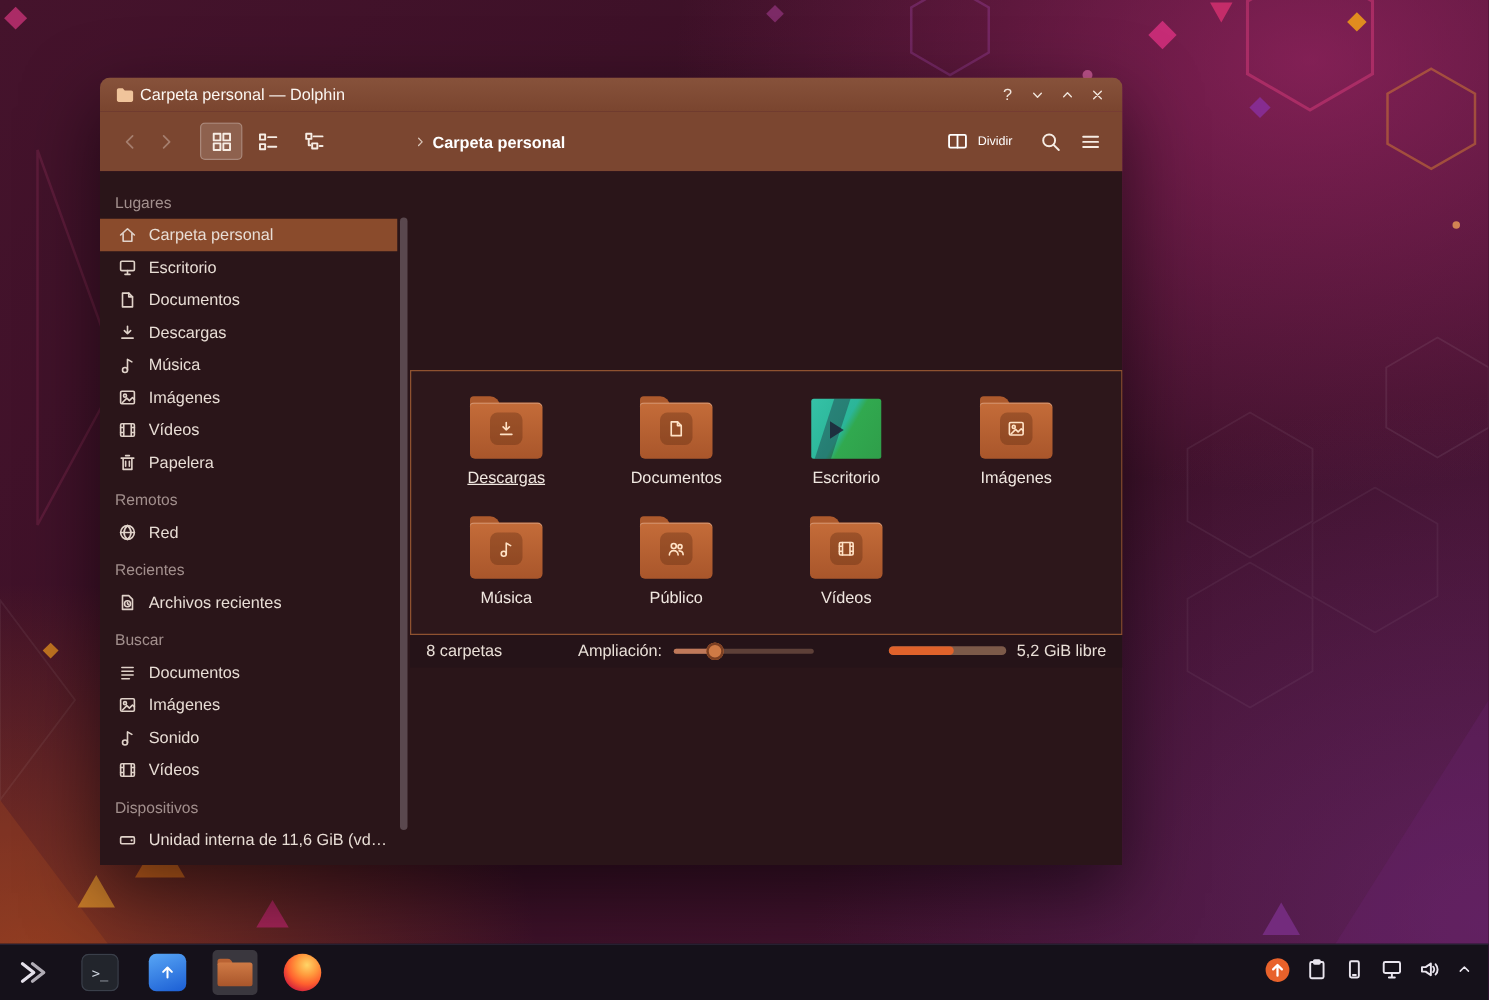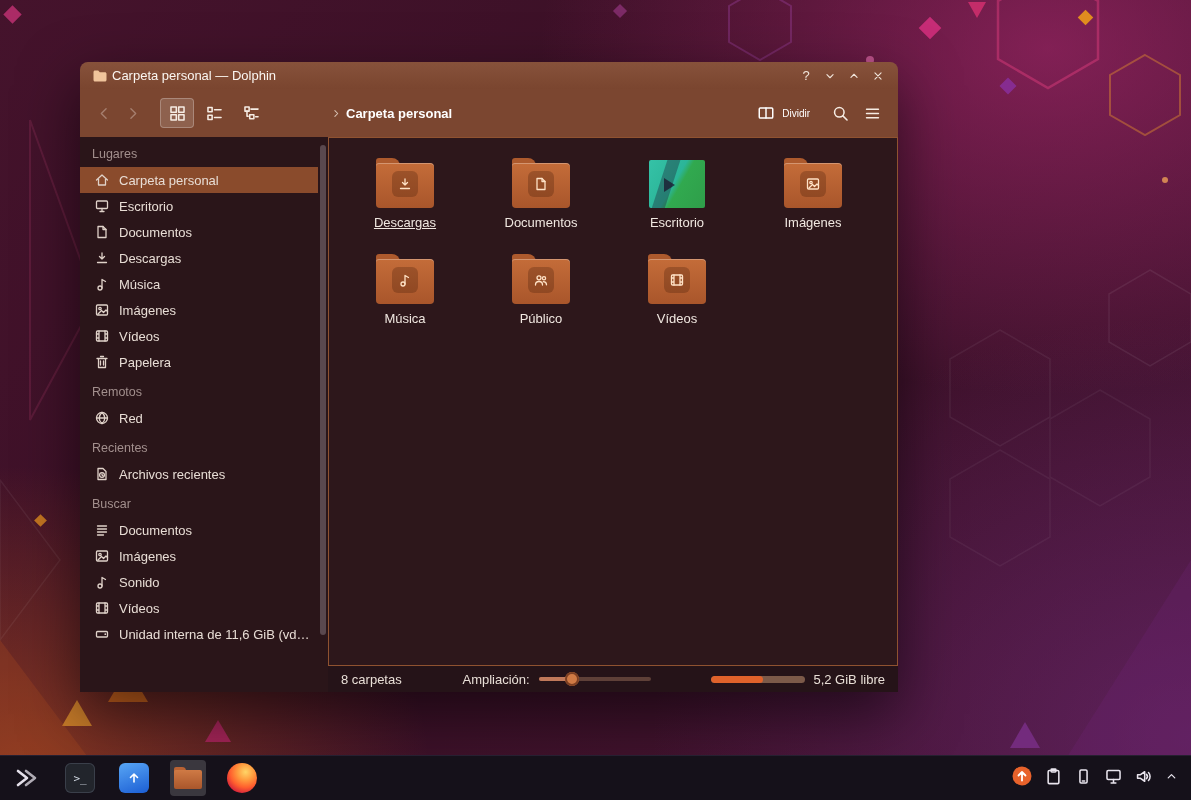--- a/index.html
+++ b/index.html
@@ -34,21 +34,21 @@
   .view-btn svg{width:19px;height:19px;}
   .view-btn.active{background:rgba(255,255,255,.15);box-shadow:inset 0 0 0 1px rgba(255,255,255,.25);}
   .breadcrumb{margin-left:62px;display:flex;align-items:center;gap:3px;font-weight:700;font-size:13px;color:#fff;}
   .breadcrumb svg{width:13px;height:13px;color:#d8c3b5;}
   .tool-spacer{flex:1;}
   .split-btn{display:flex;align-items:center;gap:7px;font-size:10px;color:#fff;margin-right:14px;}
   .split-btn svg{width:18px;height:18px;}
   .icon-btn{width:32px;height:32px;display:flex;align-items:center;justify-content:center;color:#f6ece3;}
   .icon-btn svg{width:19px;height:19px;}
 
-  .content{flex:1;display:flex;background:#2a1519;min-height:0;}
+  .content{flex:1;display:flex;background:#2a1519;min-height:0;align-items:center;}
   .sidebar{width:238px;flex:none;padding-top:4px;overflow:hidden;font-size:13px;color:#e8ddd5;}
   .side-header{height:26px;line-height:26px;padding-left:12px;color:#a28f8d;font-size:12.5px;}
   .side-header.gap{margin-top:4px;}
   .side-item{height:26px;display:flex;align-items:center;gap:9px;padding-left:14px;white-space:nowrap;}
   .side-item svg{width:16px;height:16px;flex:none;color:#e0d2c9;}
   .side-item.selected{background:#8a4b2c;}
   .scrollcol{width:10px;flex:none;display:flex;justify-content:center;}
   .thumb{width:6px;height:490px;margin-top:8px;border-radius:3px;background:#5a484e;}
 
   .view-col{flex:1;display:flex;flex-direction:column;min-width:0;}
@@ -437,20 +437,21 @@
             </svg>
           <span>Sonido</span>
         </div>
         <div class="side-item">
           <svg class="ic">
               <use href="#i-film"></use>
             </svg>
           <span>Vídeos</span>
         </div>
 
+        <div class="side-header gap">Dispositivos</div>
         <div class="side-item">
           <svg class="ic">
               <use href="#i-hdd"></use>
             </svg>
           <span>Unidad interna de 11,6 GiB (vd…</span>
         </div>
       </div>
 
       <div class="scrollcol">
         <div class="thumb"></div>

